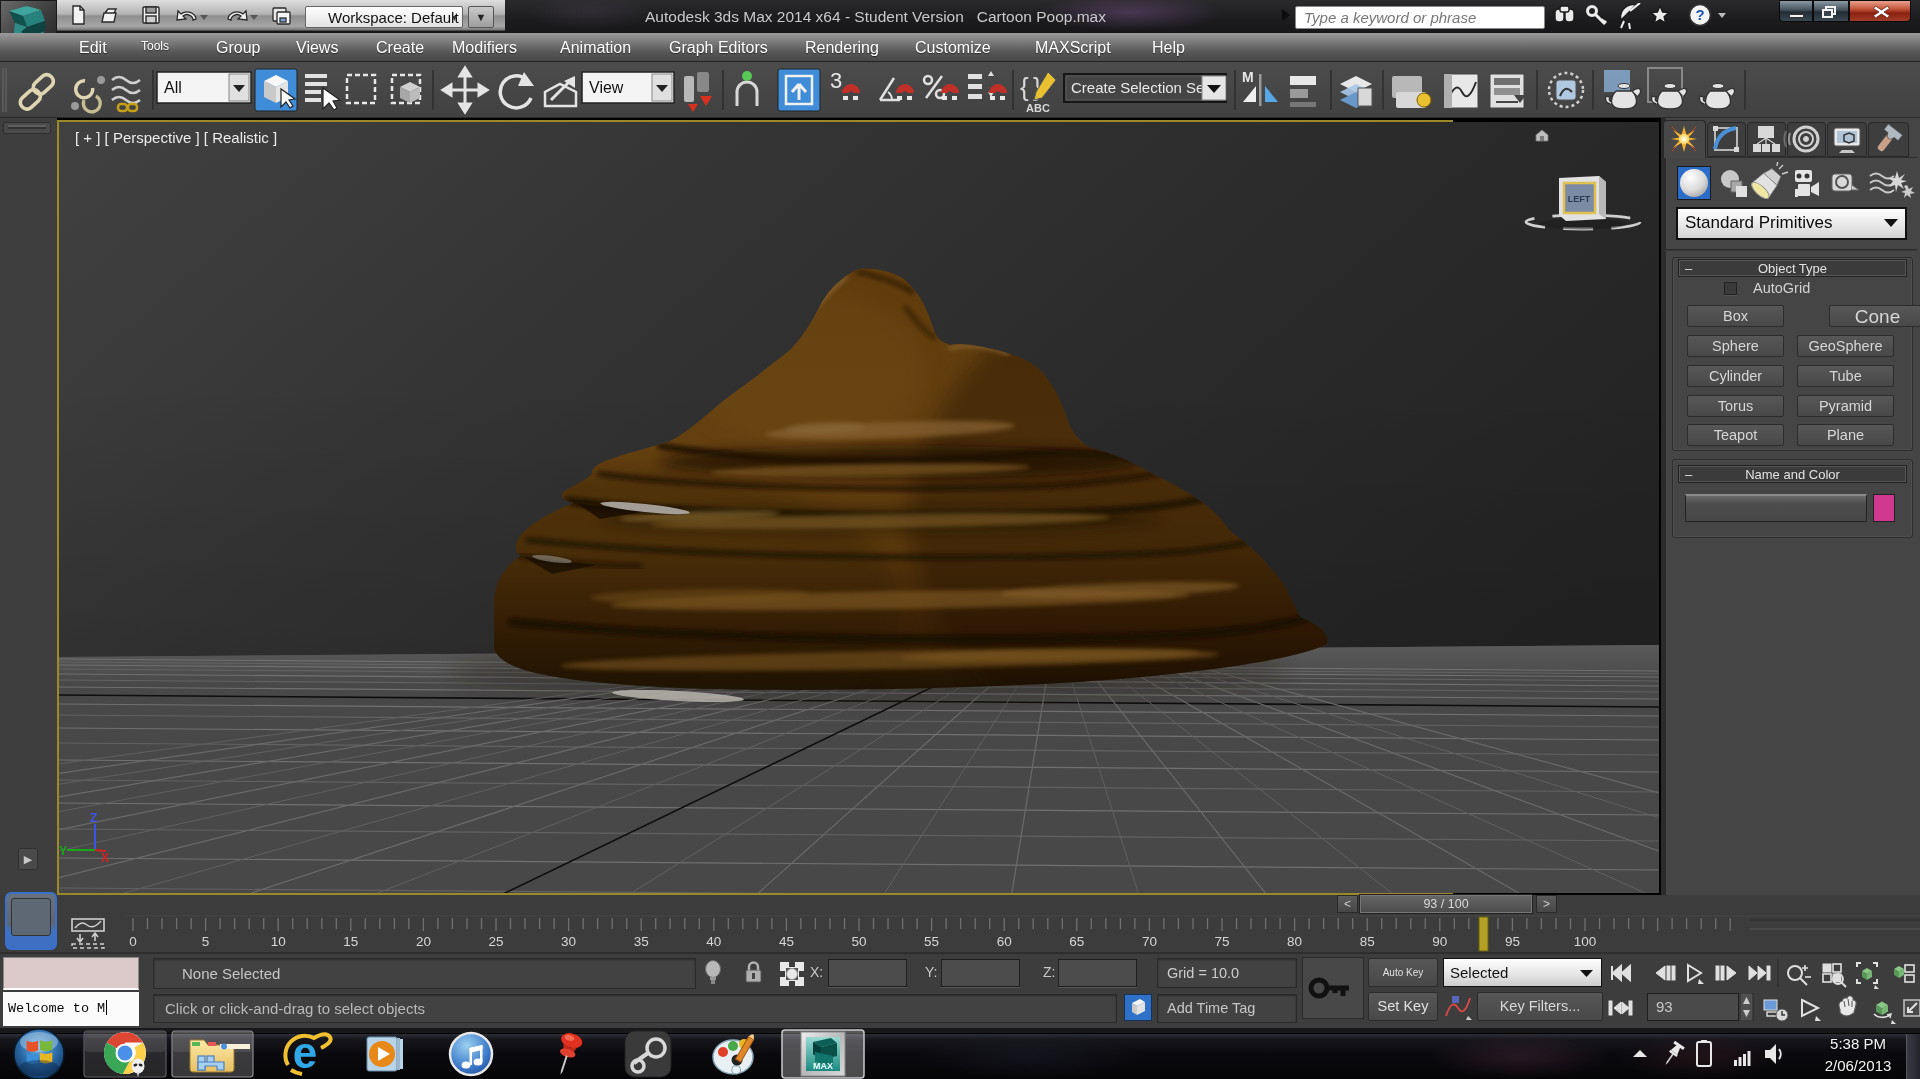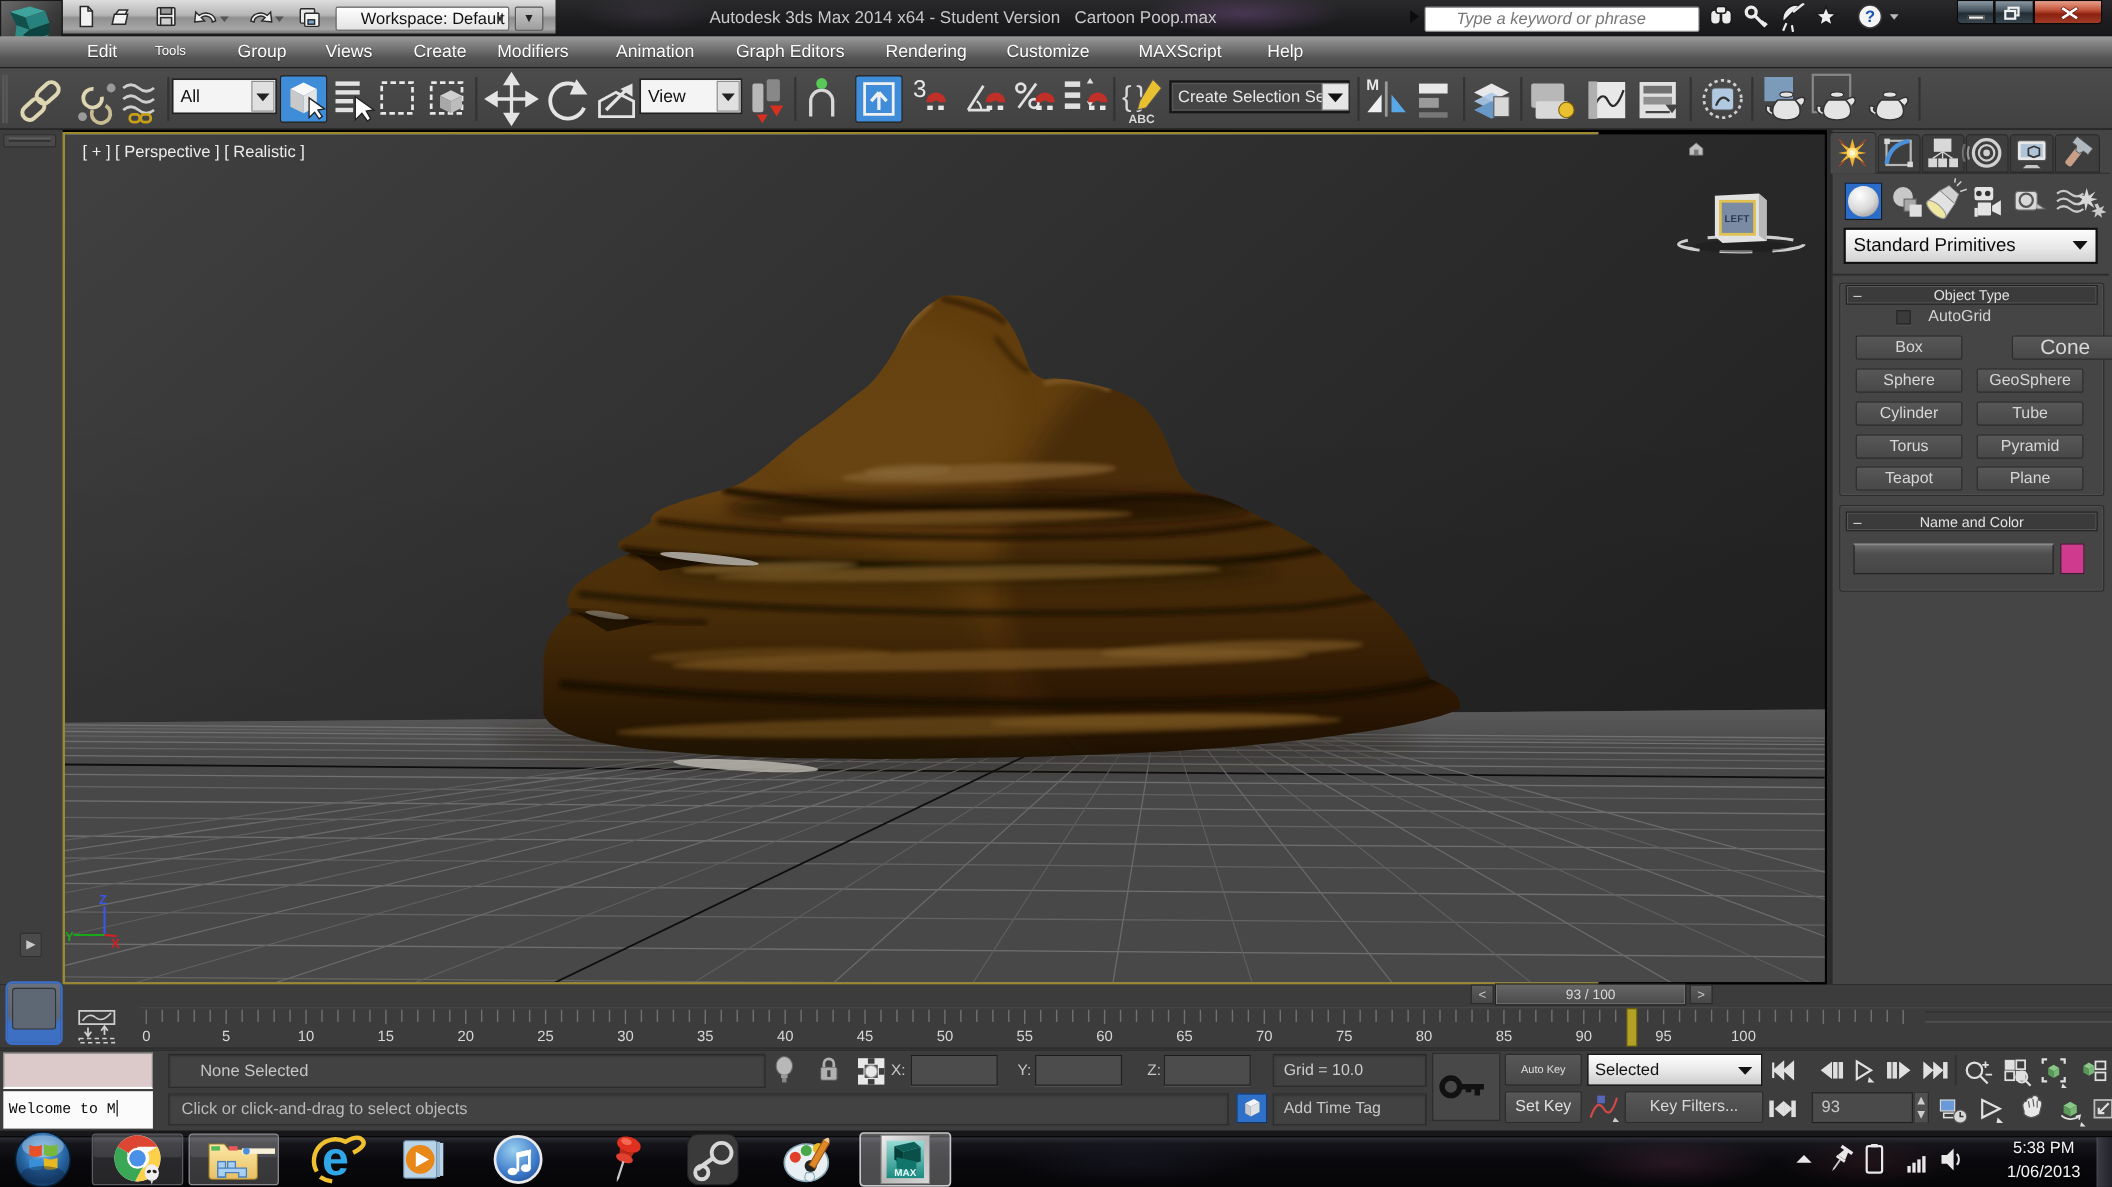--- a/index.html
+++ b/index.html
@@ -39,21 +39,21 @@
 <g stroke="#2a2a2a" stroke-width="1.3" fill="#e8e8e8">
 <rect x="213" y="5" width="13" height="13" rx="1"></rect>
         <rect x="217" y="9" width="13" height="12" rx="1" fill="#f5f5f5"></rect>
         <rect x="220" y="15" width="6" height="4" fill="#7aa7d8"></rect>
 </g>
 </svg>
 <div class="abs" style="left:305px;top:6px;width:158px;height:22px;background:linear-gradient(#fff,#e2e2e2);border:1px solid #666;border-radius:2px;color:#111;font-size:15px;line-height:21px;padding-left:22px;">Workspace: Default <span style="position:absolute;right:5px;top:0px;color:#333;font-size:10px;">▾</span></div>
 <div class="abs" style="left:468px;top:6px;width:26px;height:22px;background:linear-gradient(#c9c9c9,#9e9e9e);border:1px solid #555;border-radius:2px;color:#222;font-size:11px;text-align:center;line-height:20px;">▼</div>
 <div class="abs" style="left:645px;top:8px;width:560px;height:18px;color:#c9c9c9;font-size:15.5px;white-space:nowrap;">Autodesk 3ds Max  2014 x64  - Student Version&nbsp;&nbsp;&nbsp;Cartoon Poop.max</div>
 <div class="abs" style="left:1282px;top:9px;width:0;height:0;border-top:6px solid transparent;border-bottom:6px solid transparent;border-left:8px solid #0c0c0c;"></div>
-<div class="abs" style="left:1295px;top:6px;width:250px;height:23px;background:#fff;border:1px solid #888;border-radius:2px;color:#777;font-size:15px;font-style:italic;line-height:21px;padding-left:28px;">Type a keyword or phrase</div>
+<div class="abs" style="left:1295px;top:6px;width:250px;height:23px;background:#fff;border:1px solid #888;border-radius:2px;color:#777;font-size:15px;font-style:italic;line-height:21px;padding-left:8px;">Type a keyword or phrase</div>
 <svg class="abs" style="left:1552px;top:3px;" width="200" height="28" viewBox="0 0 200 28">
 <g stroke="#1a1a1a" stroke-width="1.4" fill="#ececec">
 <rect x="3" y="6" width="9" height="13" rx="4"></rect>
 <rect x="13" y="6" width="9" height="13" rx="4"></rect>
 <rect x="8" y="3" width="9" height="6" rx="2"></rect>
 <circle cx="40" cy="8" r="4.5" fill="none" stroke="#ececec" stroke-width="3"></circle>
 <path d="M43 11 l9 9 m-1 1 l3 -3 m-5 1 l2.5 -2.5" stroke="#ececec" stroke-width="3" fill="none"></path>
 <path d="M69 17 A12.5 12.5 0 0 1 84 2 L76.5 9.5 Z M69 17 L84 2" fill="#ececec"></path>
 <path d="M78 8 l10 -8" stroke-width="2.2" fill="none" stroke="#ececec"></path>
 <path d="M72 18 l-3 7 m8 -5 l1 6" stroke-width="2" fill="none" stroke="#ececec"></path>
@@ -270,21 +270,21 @@
         <path d="M8 34 q-6 -2 -4 -8 l4 1 q-2 4 2 5 m4 -11 h16 q6 6 4 13 q-2 5 -12 5 q-10 0 -12 -5 q-2 -7 4 -13 m16 0 q6 -4 8 -2 q2 3 -2 7" fill="#e4e4e4" stroke="#333" stroke-width="1.4" transform="translate(0,8)"></path>
         <ellipse cx="22" cy="24" rx="6" ry="2.5" fill="#e4e4e4" stroke="#333"></ellipse>
       </g>
 <rect x="1744" y="8" width="2" height="40" fill="#333"></rect>
 </svg>
 <div class="abs" style="left:0;top:118px;width:57px;height:777px;background:#3e3e3e;"></div>
 <div class="abs" style="left:3px;top:122px;width:48px;height:12px;background:#4a4a4a;border:1px solid #2f2f2f;border-radius:2px;">
       <div style="margin:2px 4px;border-top:2px solid #5f5f5f;border-bottom:2px solid #333;height:3px;"></div>
     </div>
 <div class="abs" style="left:18px;top:848px;width:20px;height:22px;background:#4a4a4a;border:1px solid #303030;border-radius:2px;color:#c8c8c8;font-size:11px;line-height:20px;text-align:center;">▶</div>
-<div class="abs" style="left:57px;top:120px;width:1396px;height:775px;border:2px solid #9c8a2a;background:#a3a3a3;">
+<div class="abs" style="left:57px;top:120px;width:1396px;height:775px;border:2px solid #9c8a2a;background:#f0abfc;">
 <svg width="1600" height="771" viewBox="0 0 1600 771" style="position:absolute;left:0;top:0;">
 <defs>
 <linearGradient id="vbg" x1="0" y1="0" x2="1" y2="0.55">
  <stop offset="0" stop-color="#414141"></stop>
             <stop offset="0.35" stop-color="#343434"></stop>
             <stop offset="0.68" stop-color="#2a2a2a"></stop>
             <stop offset="1" stop-color="#232323"></stop>
 </linearGradient>
 <linearGradient id="gband" x1="0" y1="0" x2="0" y2="1">
  <stop offset="0" stop-color="#5a5a5a"></stop>
@@ -1023,14 +1023,14 @@
         <rect x="9" y="-12" width="3" height="12"></rect>
         <rect x="13.5" y="-15" width="3" height="15"></rect>
 </g>
 <g transform="translate(1773,26)" fill="#e8e8e8">
 <path d="M-8 -4 h5 l6 -6 v20 l-6 -6 h-5 z"></path>
 <path d="M6 -5 a8 8 0 0 1 0 10" stroke="#e8e8e8" stroke-width="2" fill="none"></path>
 </g>
 <text x="1846" y="1048" font-size="14.5" fill="#f0f0f0" transform="translate(0,-1028)" style="display:none">x</text>
 </svg>
 <div class="abs" style="left:1808px;top:1035px;width:100px;color:#f4f4f4;font-size:15px;text-align:center;text-shadow:0 1px 2px #000;">5:38 PM</div>
-<div class="abs" style="left:1808px;top:1057px;width:100px;color:#f4f4f4;font-size:15px;text-align:center;text-shadow:0 1px 2px #000;">1/06/2013</div>
+<div class="abs" style="left:1808px;top:1057px;width:100px;color:#f4f4f4;font-size:15px;text-align:center;text-shadow:0 1px 2px #000;">2/06/2013</div>
 <div class="abs" style="left:1906px;top:1034px;width:14px;height:45px;background:linear-gradient(90deg,#3a3a44,#23232b);border-left:1px solid #55555f;"></div>
 </div>
 </body></html>

